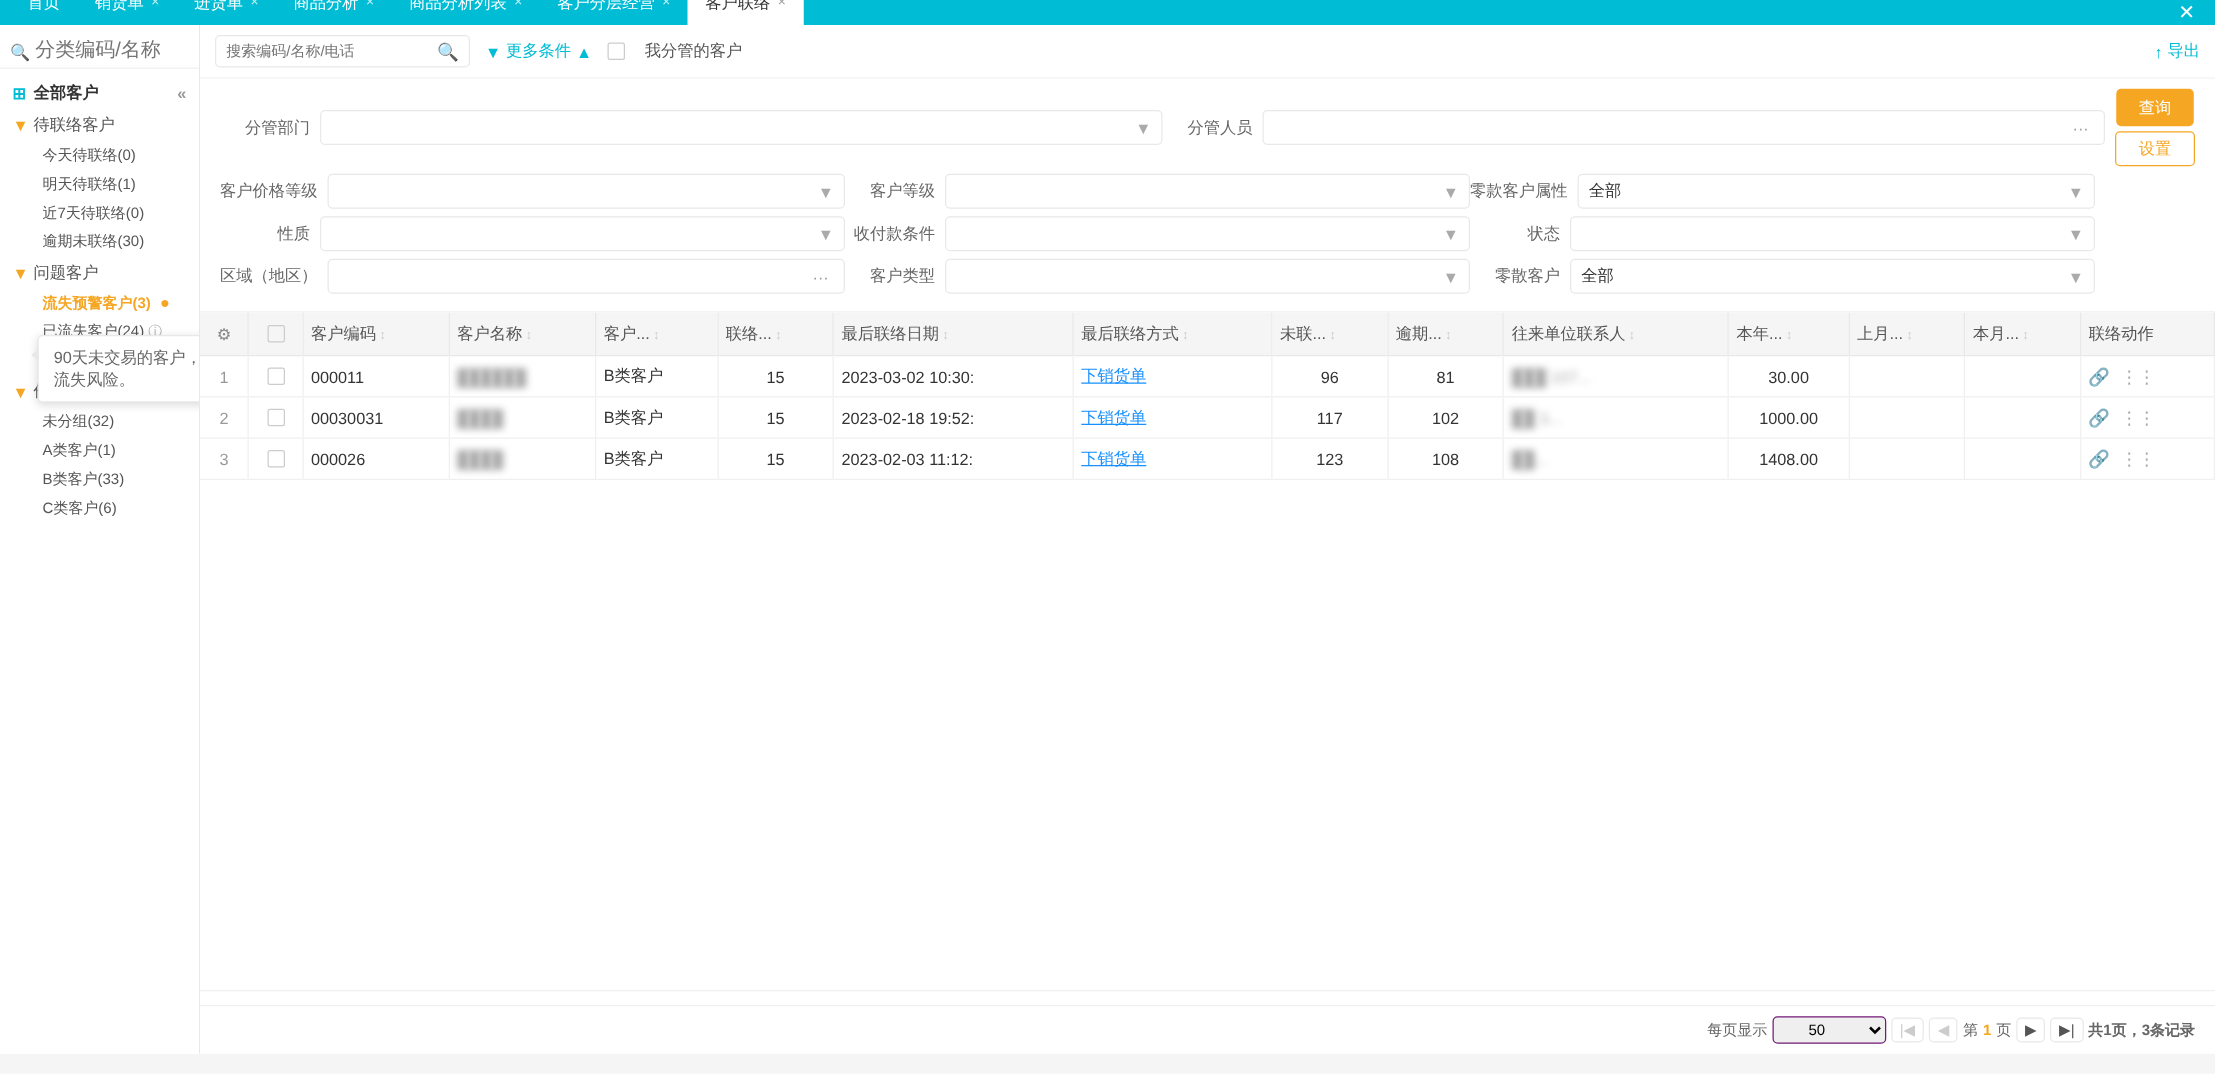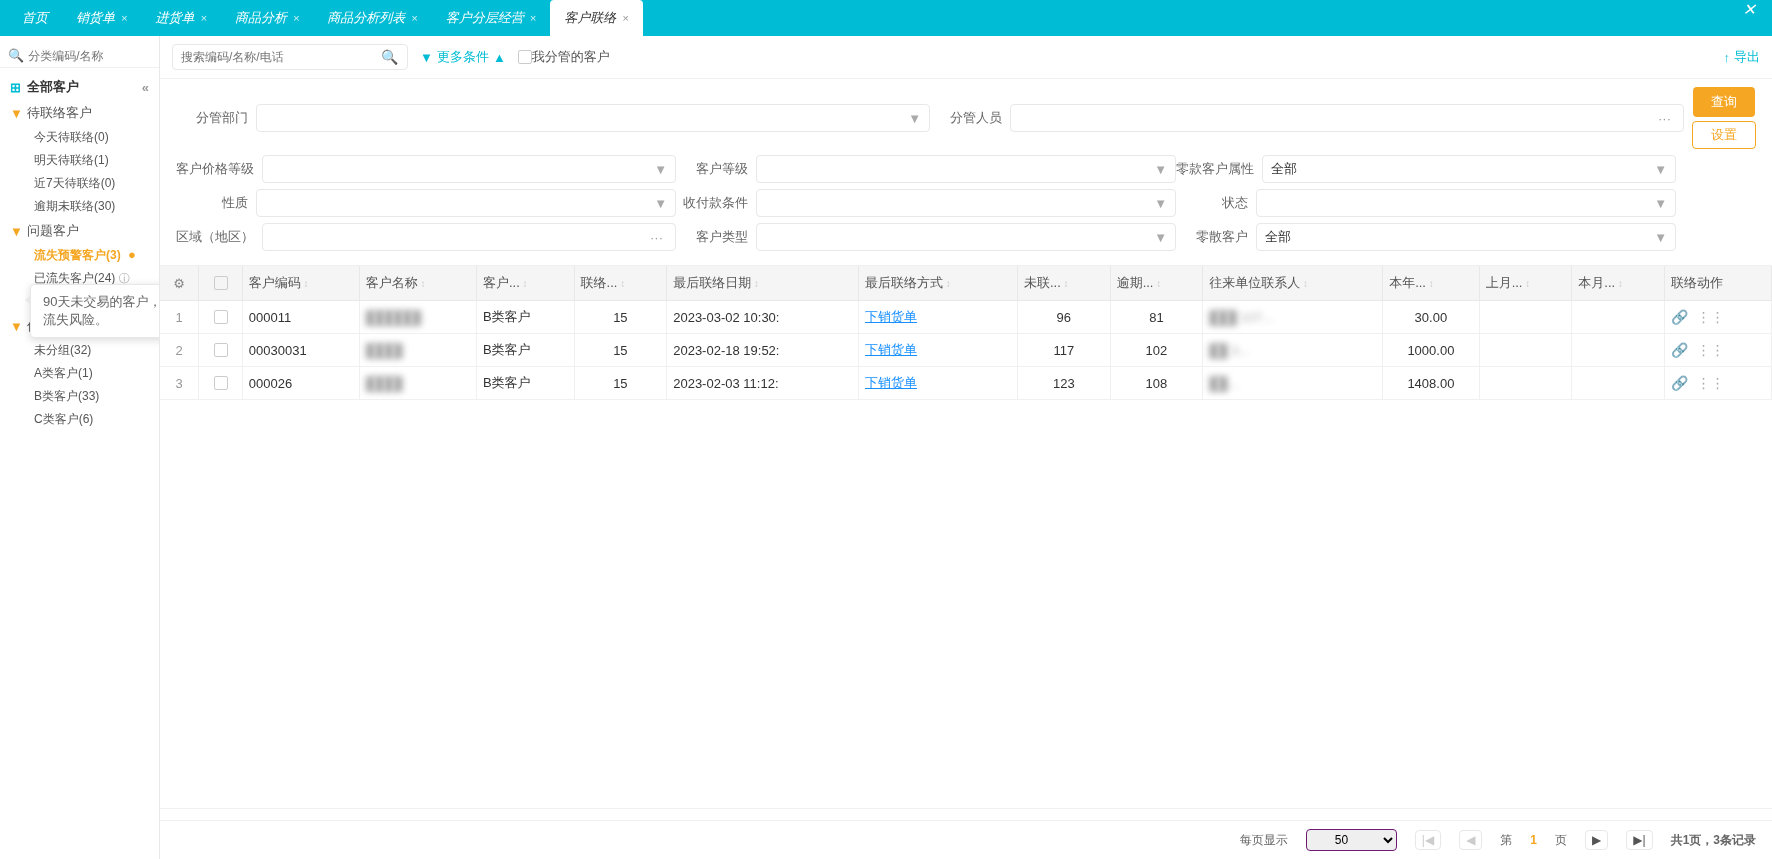--- a/index.html
+++ b/index.html
@@ -1,25 +1,24 @@
 <!DOCTYPE html>
 <html><head>
   <meta charset="utf-8">
   <style>
     * { box-sizing: border-box; margin: 0; padding: 0; font-family: 'Microsoft YaHei', Arial, sans-serif; font-size: 13px; }
     body { background: #f5f5f5; overflow: hidden; }
 
     
     .top-tabs {
       display: flex;
-      align-items: flex-start;
+      align-items: flex-end;
       background: #00bcd4;
-      height: 36px;
+      height: 20px;
       padding: 0 8px;
-      font-style: italic;
     }
     .tab-item {
       display: flex;
       align-items: center;
       padding: 0 14px;
       height: 36px;
       color: #fff;
       cursor: pointer;
       font-size: 13px;
       white-space: nowrap;
@@ -62,21 +61,21 @@
     .sidebar-search {
       display: flex;
       align-items: center;
       padding: 4px 8px;
       border-bottom: 1px solid #f0f0f0;
       margin-bottom: 6px;
     }
     .sidebar-search input {
       border: none;
       outline: none;
-      font-size: 12px;
+      font-size: 16px;
       color: #999;
       width: 100%;
       background: transparent;
     }
     .sidebar-search-icon { color: #ccc; margin-right: 4px; }
     .sidebar-section-title {
       display: flex;
       align-items: center;
       padding: 4px 10px;
       font-weight: bold;
@@ -147,21 +146,21 @@
       padding: 8px 12px;
       border-bottom: 1px solid #f0f0f0;
       gap: 12px;
     }
     .search-box {
       display: flex;
       align-items: center;
       border: 1px solid #e8e8e8;
       border-radius: 4px;
       padding: 4px 8px;
-      width: 236px;
+      width: 204px;
     }
     .search-box input {
       border: none;
       outline: none;
       font-size: 12px;
       color: #999;
       width: 100%;
       background: transparent;
     }
     .search-btn {
@@ -175,21 +174,21 @@
       display: flex;
       align-items: center;
       color: #00bcd4;
       cursor: pointer;
       font-size: 13px;
       gap: 4px;
     }
     .my-customers {
       display: flex;
       align-items: center;
-      gap: 0;
+      gap: 16px;
       color: #555;
       font-size: 13px;
     }
     .checkbox-plain {
       width: 14px; height: 14px;
       border: 1px solid #ccc;
       border-radius: 2px;
       cursor: pointer;
     }
     .export-btn {
@@ -333,21 +332,21 @@
     .action-icons { display: flex; gap: 8px; align-items: center; }
     .action-icon { color: #aaa; cursor: pointer; font-size: 14px; }
 
     
     .pagination {
       display: flex;
       align-items: center;
       justify-content: flex-end;
       padding: 8px 16px;
       border-top: 1px solid #f0f0f0;
-      gap: 18px;
+      gap: 4px;
       background: #fff;
     }
     .page-label { color: #666; font-size: 12px; }
     .page-select {
       border: 1px solid #701a75;
       border-radius: 4px;
       padding: 2px 24px;
       font-size: 12px;
       outline: none;
     }

